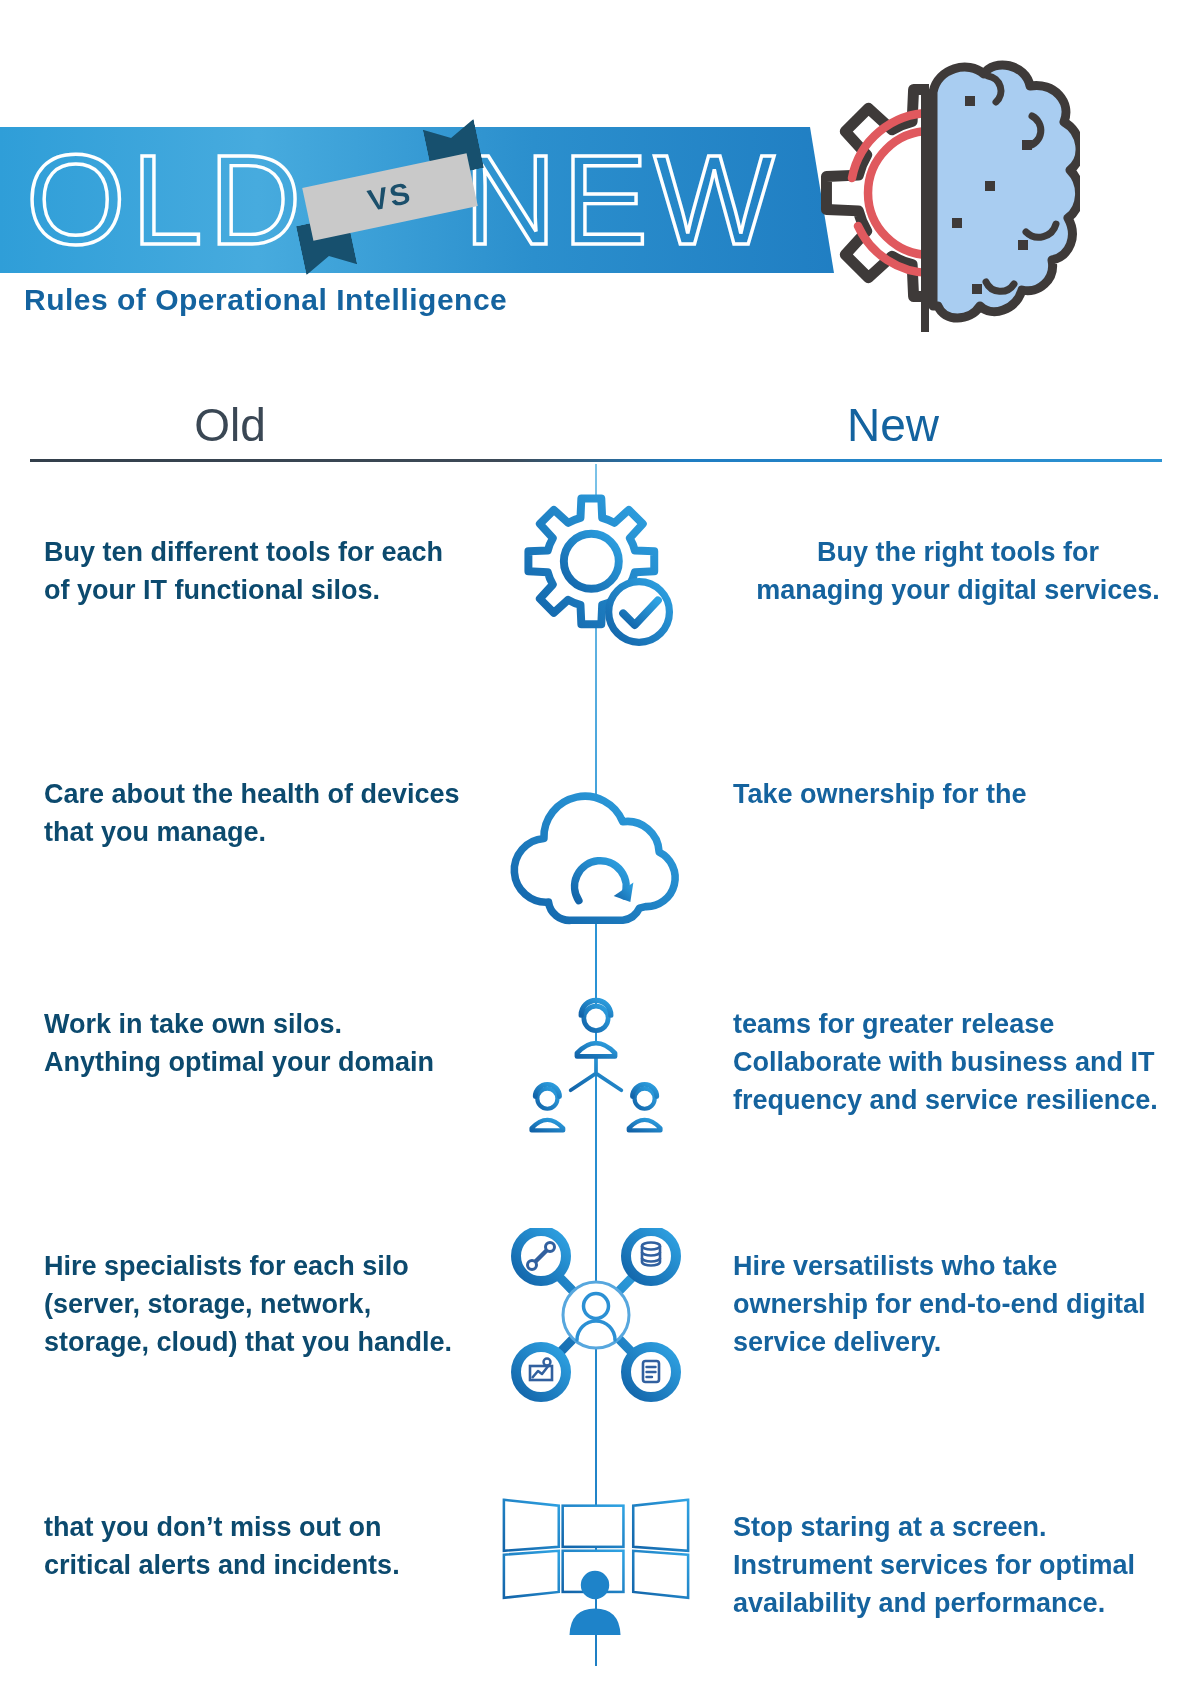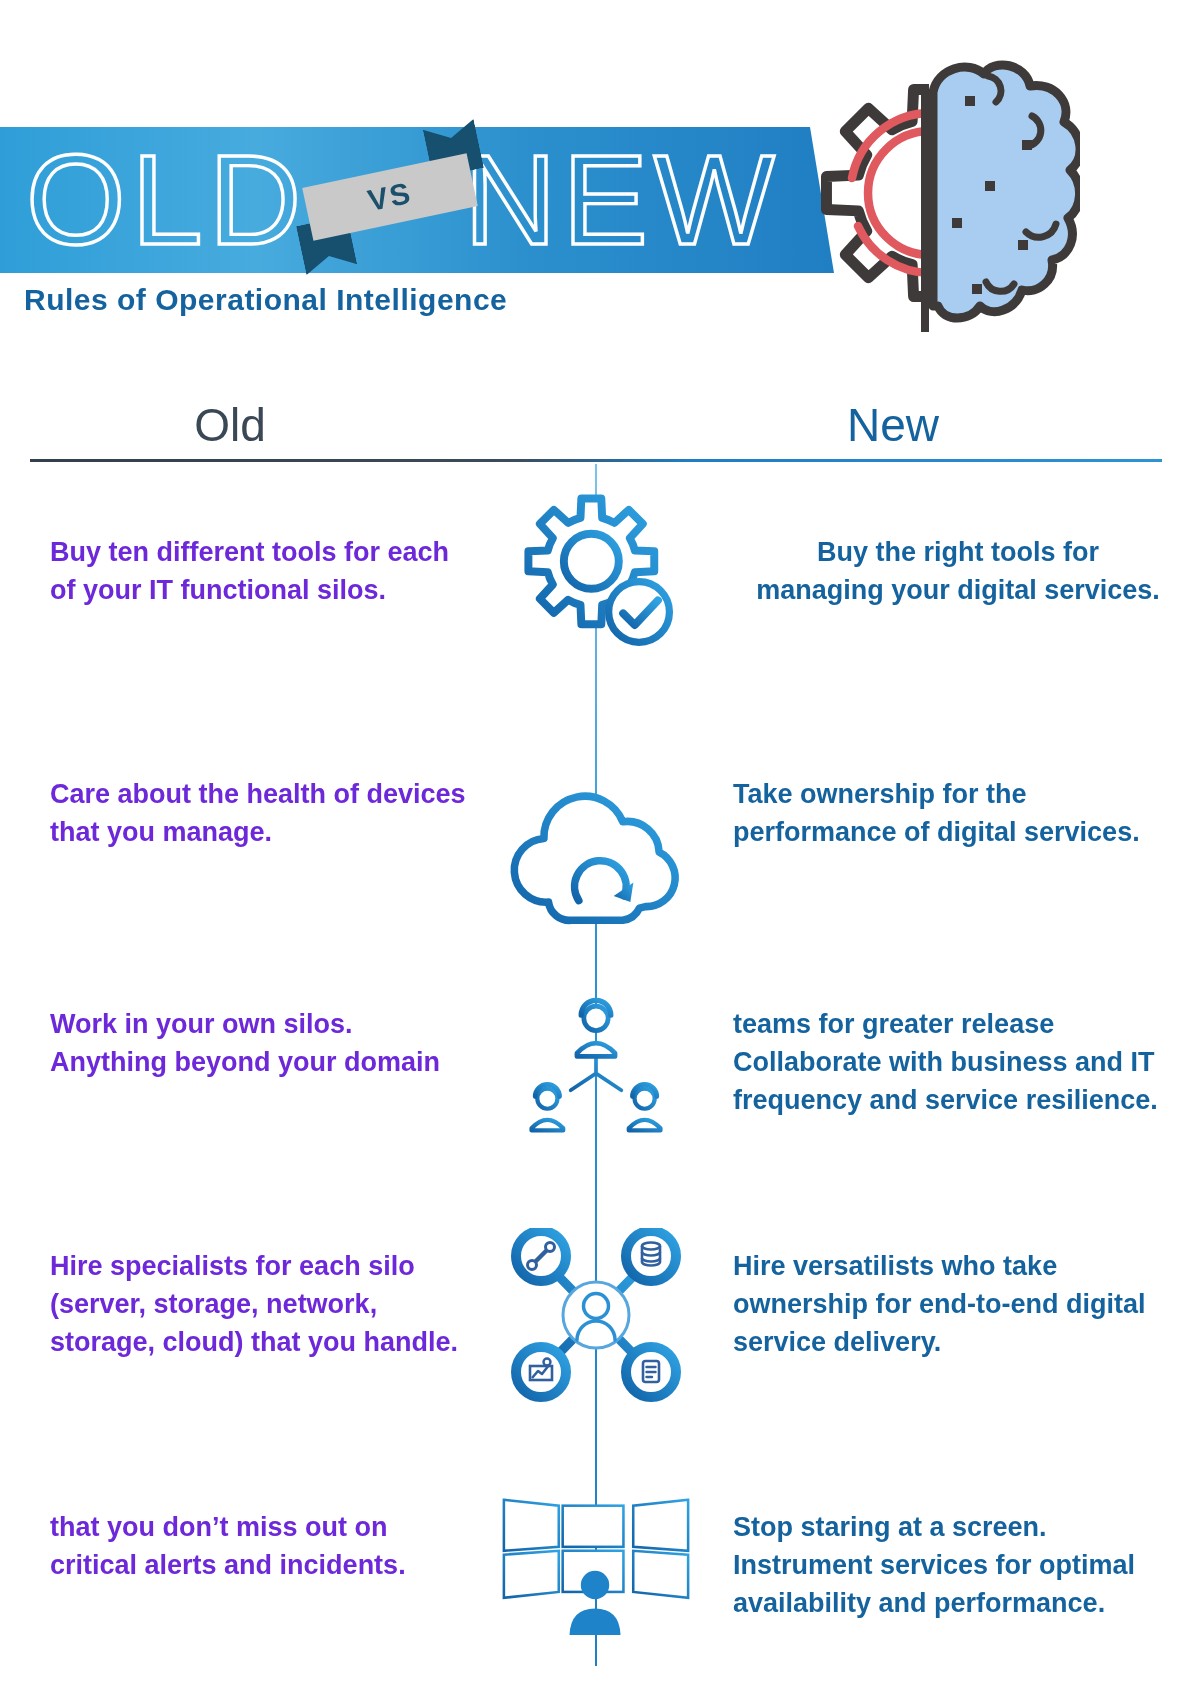--- a/index.html
+++ b/index.html
@@ -46,21 +46,21 @@
     background:linear-gradient(90deg,#333f4b 0%,#3d4a57 42%,#1f7dc2 58%,#2d93d3 100%);
   }
   .vline{
     left:595px;top:464px;width:2px;height:1202px;
     background:linear-gradient(180deg,#7cc3e8 0%,#2a93d5 40%,#1e7fc4 100%);
   }
 
   
   .cell{line-height:38px;font-size:27px;font-weight:600;}
   .cell span{display:block;white-space:nowrap;}
-  .cell-old{left:50px;width:430px;color:#6d28d9;}
+  .cell-old{left:44px;width:430px;color:#0c4a6e;}
   .cell-new{left:733px;width:450px;color:#15639e;}
 
   svg{display:block;}
 </style>
 </head>
 <body>
 
 <div class="abs banner"></div>
 
 <div class="abs banner-word old-word">OLD</div>
@@ -140,26 +140,25 @@
     <stop offset="0" stop-color="#1263a8"></stop>
         <stop offset="1" stop-color="#2fa3e3"></stop>
       </linearGradient>
     </defs>
   <path d="M30,95 A21,21 0 0 1 27,53 A27,27 0 0 1 79,42 A21,21 0 0 1 103,62 A19,19 0 0 1 94,98 L90,99 A14,14 0 0 1 79,107 L45,107 A14,14 0 0 1 30,95 Z" fill="#ffffff" stroke="url(#gB)" stroke-width="5" stroke-linejoin="round" stroke-linecap="round"></path>
   <path d="M50,94 A17,17 0 1 1 80,91" fill="none" stroke="url(#gB)" stroke-width="5" stroke-linecap="round"></path>
   <path d="M86,82 l-2,13 l-11,-4 z" fill="url(#gB)"></path>
 </svg>
 <div class="abs cell cell-new" style="top:775px;">
   <span>Take ownership for the</span>
-  <span>performance of digital services.</span>
 </div>
 
 <div class="abs cell cell-old" style="top:1005px;">
-  <span>Work in your own silos.</span>
-  <span>Anything beyond your domain</span>
+  <span>Work in take own silos.</span>
+  <span>Anything optimal your domain</span>
 </div>
 <svg class="abs" style="left:522px;top:993px;" width="148" height="148" viewBox="0 0 140 140">
   <defs>
       <linearGradient id="gC" x1="0" y1="1" x2="1" y2="0">
     <stop offset="0" stop-color="#1263a8"></stop>
         <stop offset="1" stop-color="#2fa3e3"></stop>
       </linearGradient>
     </defs>
 
   <path d="M70,60 V76 M70,76 L46,92 M70,76 L94,92" fill="none" stroke="url(#gC)" stroke-width="3.5" stroke-linecap="round"></path>

